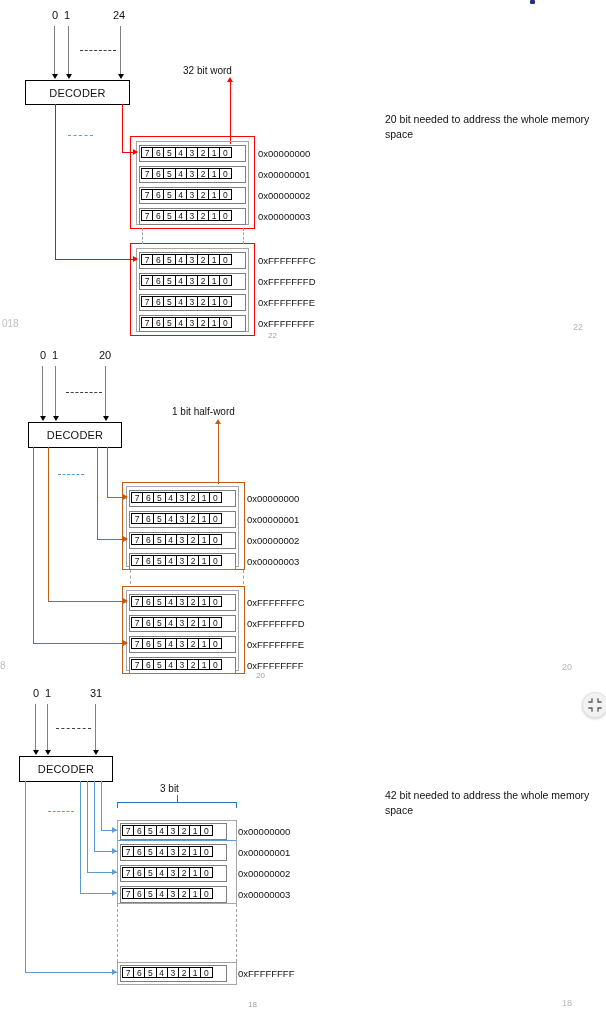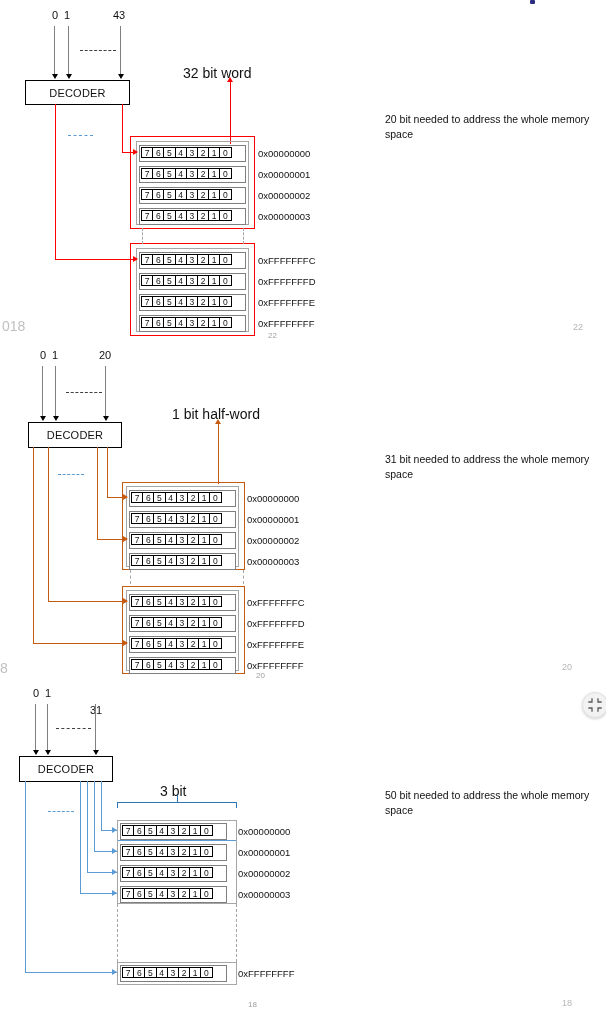--- a/index.html
+++ b/index.html
@@ -68,34 +68,34 @@
   .ahead.org{border-left:5px solid #c55a11;}
   .ahead.blu{border-left:5px solid #5b9bd5;}
 
   .uphead{position:absolute;width:0;height:0;
     border-left:3.4px solid transparent;border-right:3.4px solid transparent;}
   .uphead.red{border-bottom:5.5px solid #ff0000;}
   .uphead.org{border-bottom:5.5px solid #c55a11;}
 
   .bluedash{position:absolute;height:0;border-top:1.6px dashed #5b9bd5;}
 
-  .wordlbl{position:absolute;font-size:14px;color:#111;white-space:nowrap;}
+  .wordlbl{position:absolute;font-size:10px;color:#111;white-space:nowrap;}
 
   
   .bracket{position:absolute;box-sizing:border-box;
     border-top:1.5px solid #2e75b6;border-left:1.5px solid #2e75b6;border-right:1.5px solid #2e75b6;}
   .brstem{position:absolute;width:0;border-left:1.5px solid #2e75b6;}
 
   
   .note{position:absolute;font-size:10.5px;line-height:15px;color:#111;width:215px;}
 
   
   .pgnum{position:absolute;font-size:8px;color:#a0a0a0;}
   .pgnum-lg{position:absolute;font-size:9px;color:#b6b6b6;}
-  .clip-left{position:absolute;font-size:14px;color:#c0c0c0;}
+  .clip-left{position:absolute;font-size:10px;color:#c0c0c0;}
 
   
   .fab{
     position:absolute;width:24px;height:24px;border-radius:50%;
     background:#f2f2f2;border:1px solid #e2e2e2;
     box-shadow:0 1px 3px rgba(0,0,0,.18);
   }
   .fab svg{position:absolute;left:5px;top:5px;}
 
   .titlebit{position:absolute;width:5px;height:4px;background:#2b2e80;border-radius:1px;}
@@ -103,21 +103,21 @@
 </head>
 <body>
 
 <div class="slide s1">
   <div class="slide-inner">
 
     <div class="titlebit" style="left:530px;top:0;"></div>
 
     <div class="bitlbl" style="left:52px;top:10px;">0</div>
     <div class="bitlbl" style="left:64px;top:10px;">1</div>
-    <div class="bitlbl" style="left:113px;top:10px;">43</div>
+    <div class="bitlbl" style="left:113px;top:10px;">24</div>
 
     <div class="inarrow" style="left:54px;top:26px;height:52px;"></div>
     <div class="inarrow" style="left:68px;top:26px;height:52px;"></div>
     <div class="inarrow" style="left:120px;top:26px;height:52px;"></div>
     <div class="dashrow" style="left:80px;top:50px;width:36px;"></div>
 
     <div class="decoder" style="left:25px;top:80px;width:105px;height:25px;">
       <span>DECODER</span>
     </div>
 
@@ -380,21 +380,20 @@
     <div class="ahead org" style="left:123px;top:193.8px;"></div>
 
     <div class="w org wv" style="left:48px;top:105px;height:154px;"></div>
     <div class="w org wh" style="left:48px;top:259px;width:79px;"></div>
     <div class="ahead org" style="left:123px;top:255.8px;"></div>
 
     <div class="w org wv" style="left:33px;top:105px;height:196px;"></div>
     <div class="w org wh" style="left:33px;top:301px;width:94px;"></div>
     <div class="ahead org" style="left:123px;top:297.8px;"></div>
 
-    <div class="note" style="left:385px;top:110px;">31 bit needed to address the whole memory space</div>
 
     <div class="pgnum" style="left:256px;top:329px;">20</div>
     <div class="pgnum-lg" style="left:562px;top:320px;">20</div>
     <div class="clip-left" style="left:0;top:318px;">8</div>
 
     <div class="fab" style="left:582px;top:350px;">
       <svg width="14" height="14" viewBox="0 0 14 14">
         <g stroke="#5a5a5a" stroke-width="1.3" fill="none" stroke-linecap="square">
           <path d="M1 4 L4 4 L4 1"></path>
           <path d="M13 4 L10 4 L10 1"></path>
@@ -404,21 +403,21 @@
       </svg>
     </div>
   </div>
 </div>
 
 <div class="slide s3">
   <div class="slide-inner">
 
     <div class="bitlbl" style="left:33px;top:8px;">0</div>
     <div class="bitlbl" style="left:45px;top:8px;">1</div>
-    <div class="bitlbl" style="left:90px;top:25px;">31</div>
+    <div class="bitlbl" style="left:90px;top:8px;">31</div>
 
     <div class="inarrow" style="left:35px;top:24px;height:50px;"></div>
     <div class="inarrow" style="left:47px;top:24px;height:50px;"></div>
     <div class="inarrow" style="left:95px;top:24px;height:50px;"></div>
     <div class="dashrow" style="left:56px;top:48px;width:35px;"></div>
 
     <div class="decoder" style="left:19px;top:76px;width:94px;height:26px;">
       <span>DECODER</span>
     </div>
 
@@ -507,18 +506,18 @@
     <div class="ahead blu" style="left:112px;top:188.8px;"></div>
 
     <div class="w blu wv" style="left:80px;top:101px;height:112px;"></div>
     <div class="w blu wh" style="left:80px;top:213px;width:37px;"></div>
     <div class="ahead blu" style="left:112px;top:209.8px;"></div>
 
     <div class="w blu wv" style="left:25px;top:101px;height:191px;"></div>
     <div class="w blu wh" style="left:25px;top:292px;width:92px;"></div>
     <div class="ahead blu" style="left:112px;top:288.8px;"></div>
 
-    <div class="note" style="left:385px;top:108px;">50 bit needed to address the whole memory space</div>
+    <div class="note" style="left:385px;top:108px;">42 bit needed to address the whole memory space</div>
 
     <div class="pgnum" style="left:248px;top:320px;">18</div>
     <div class="pgnum-lg" style="left:562px;top:318px;">18</div>
   </div>
 </div>
 
 </body></html>

